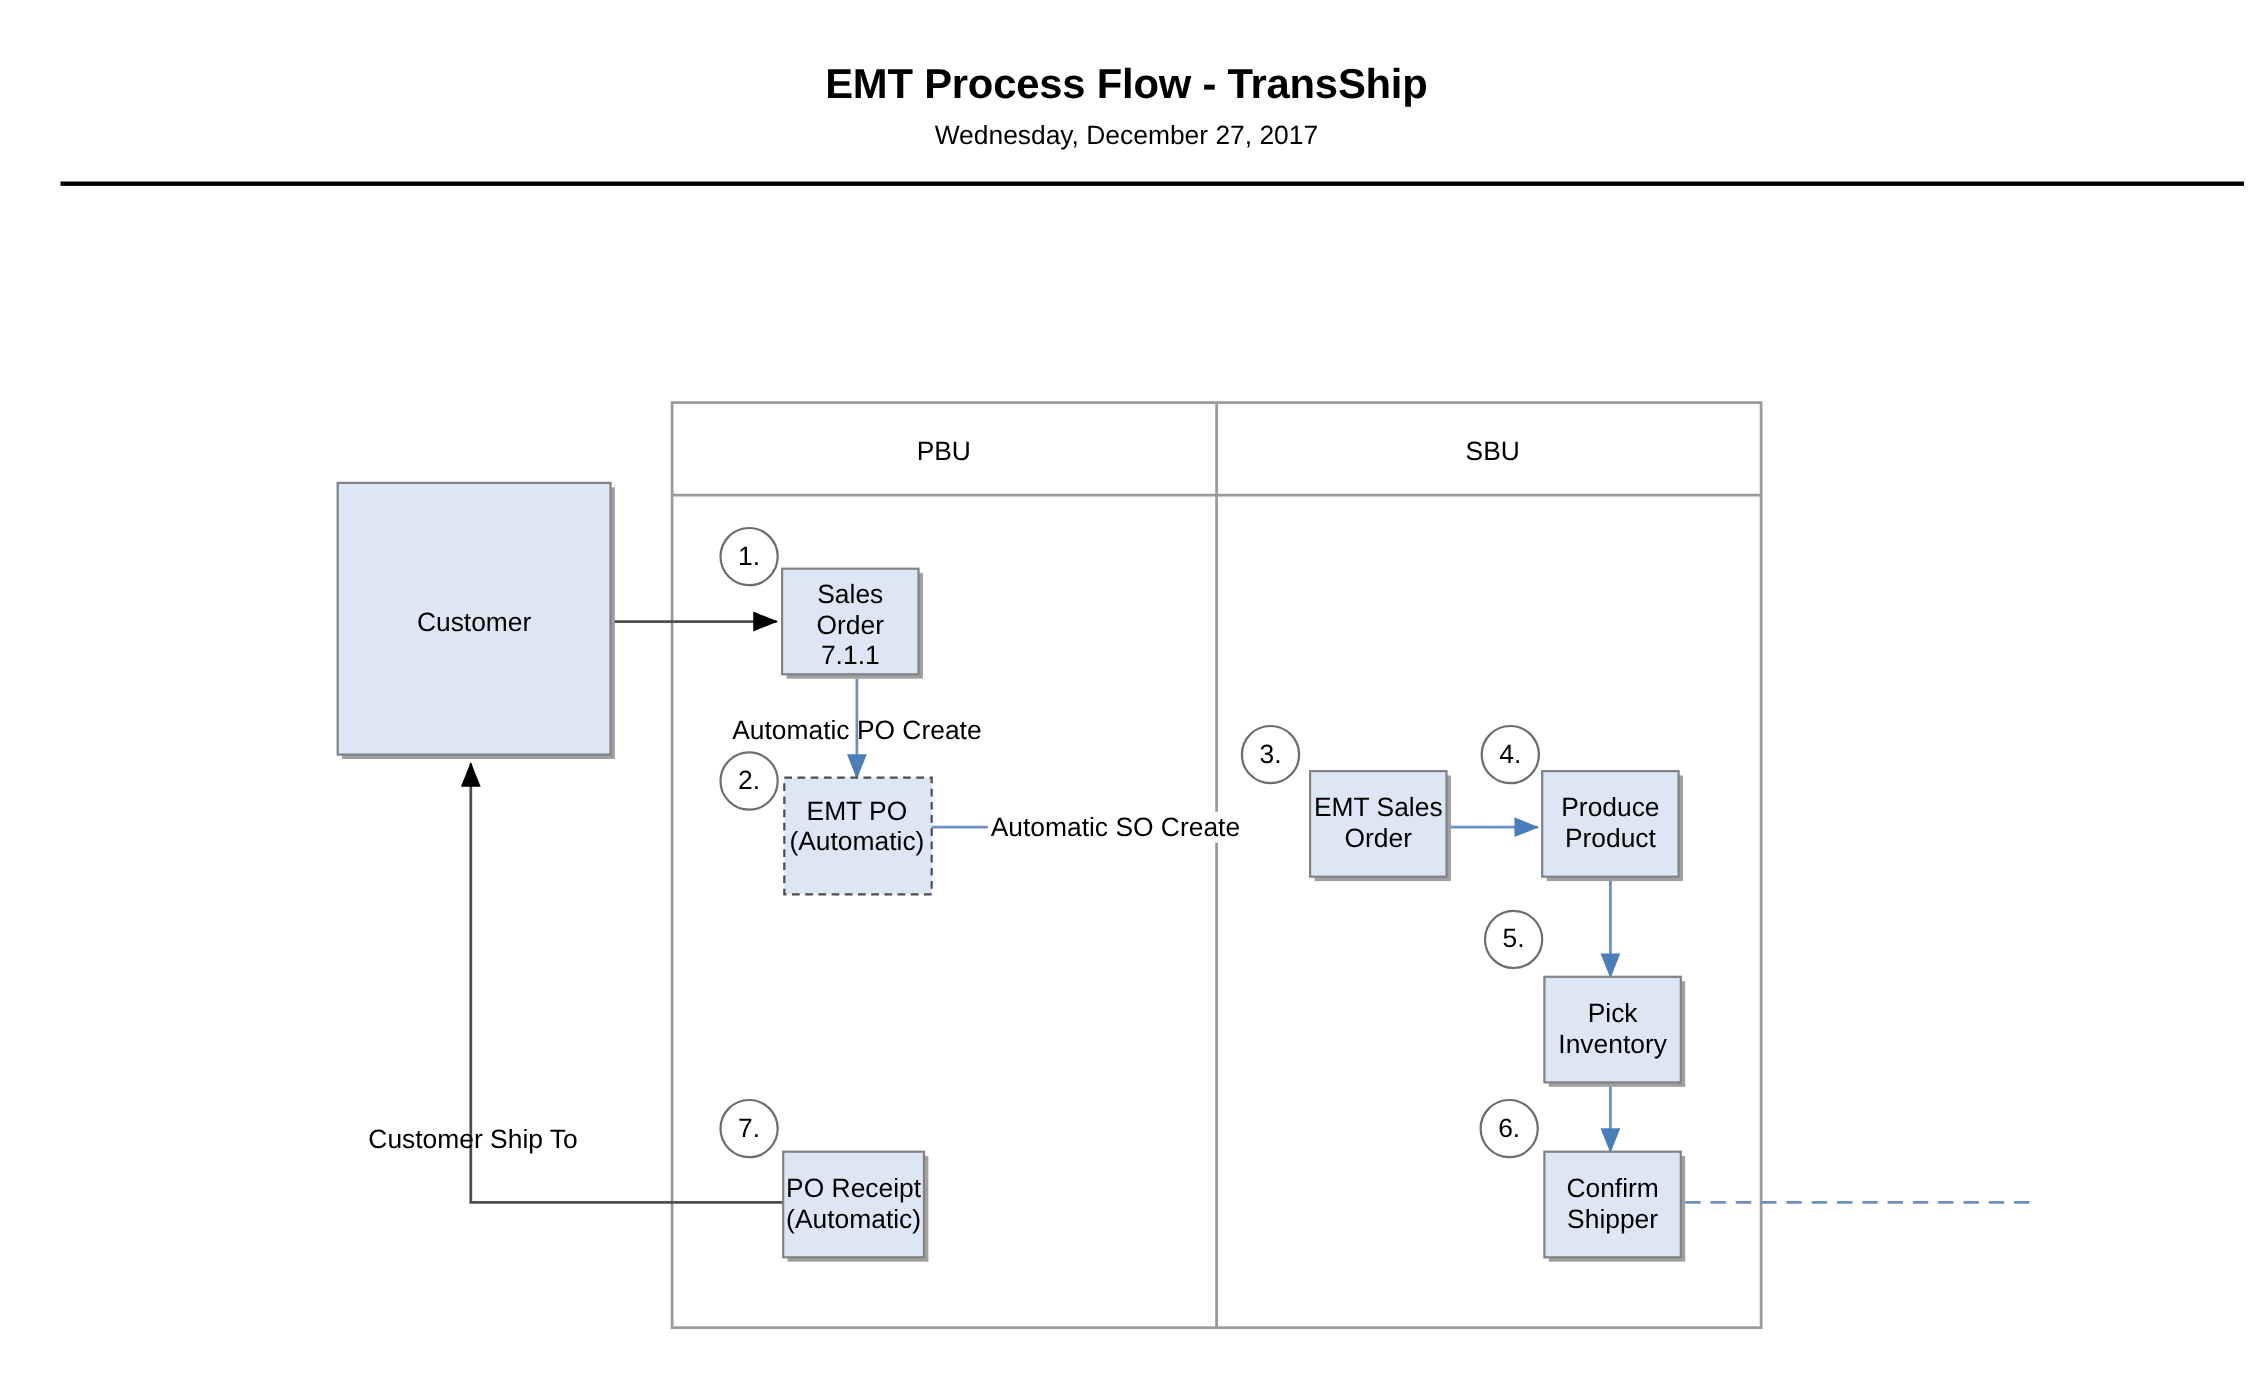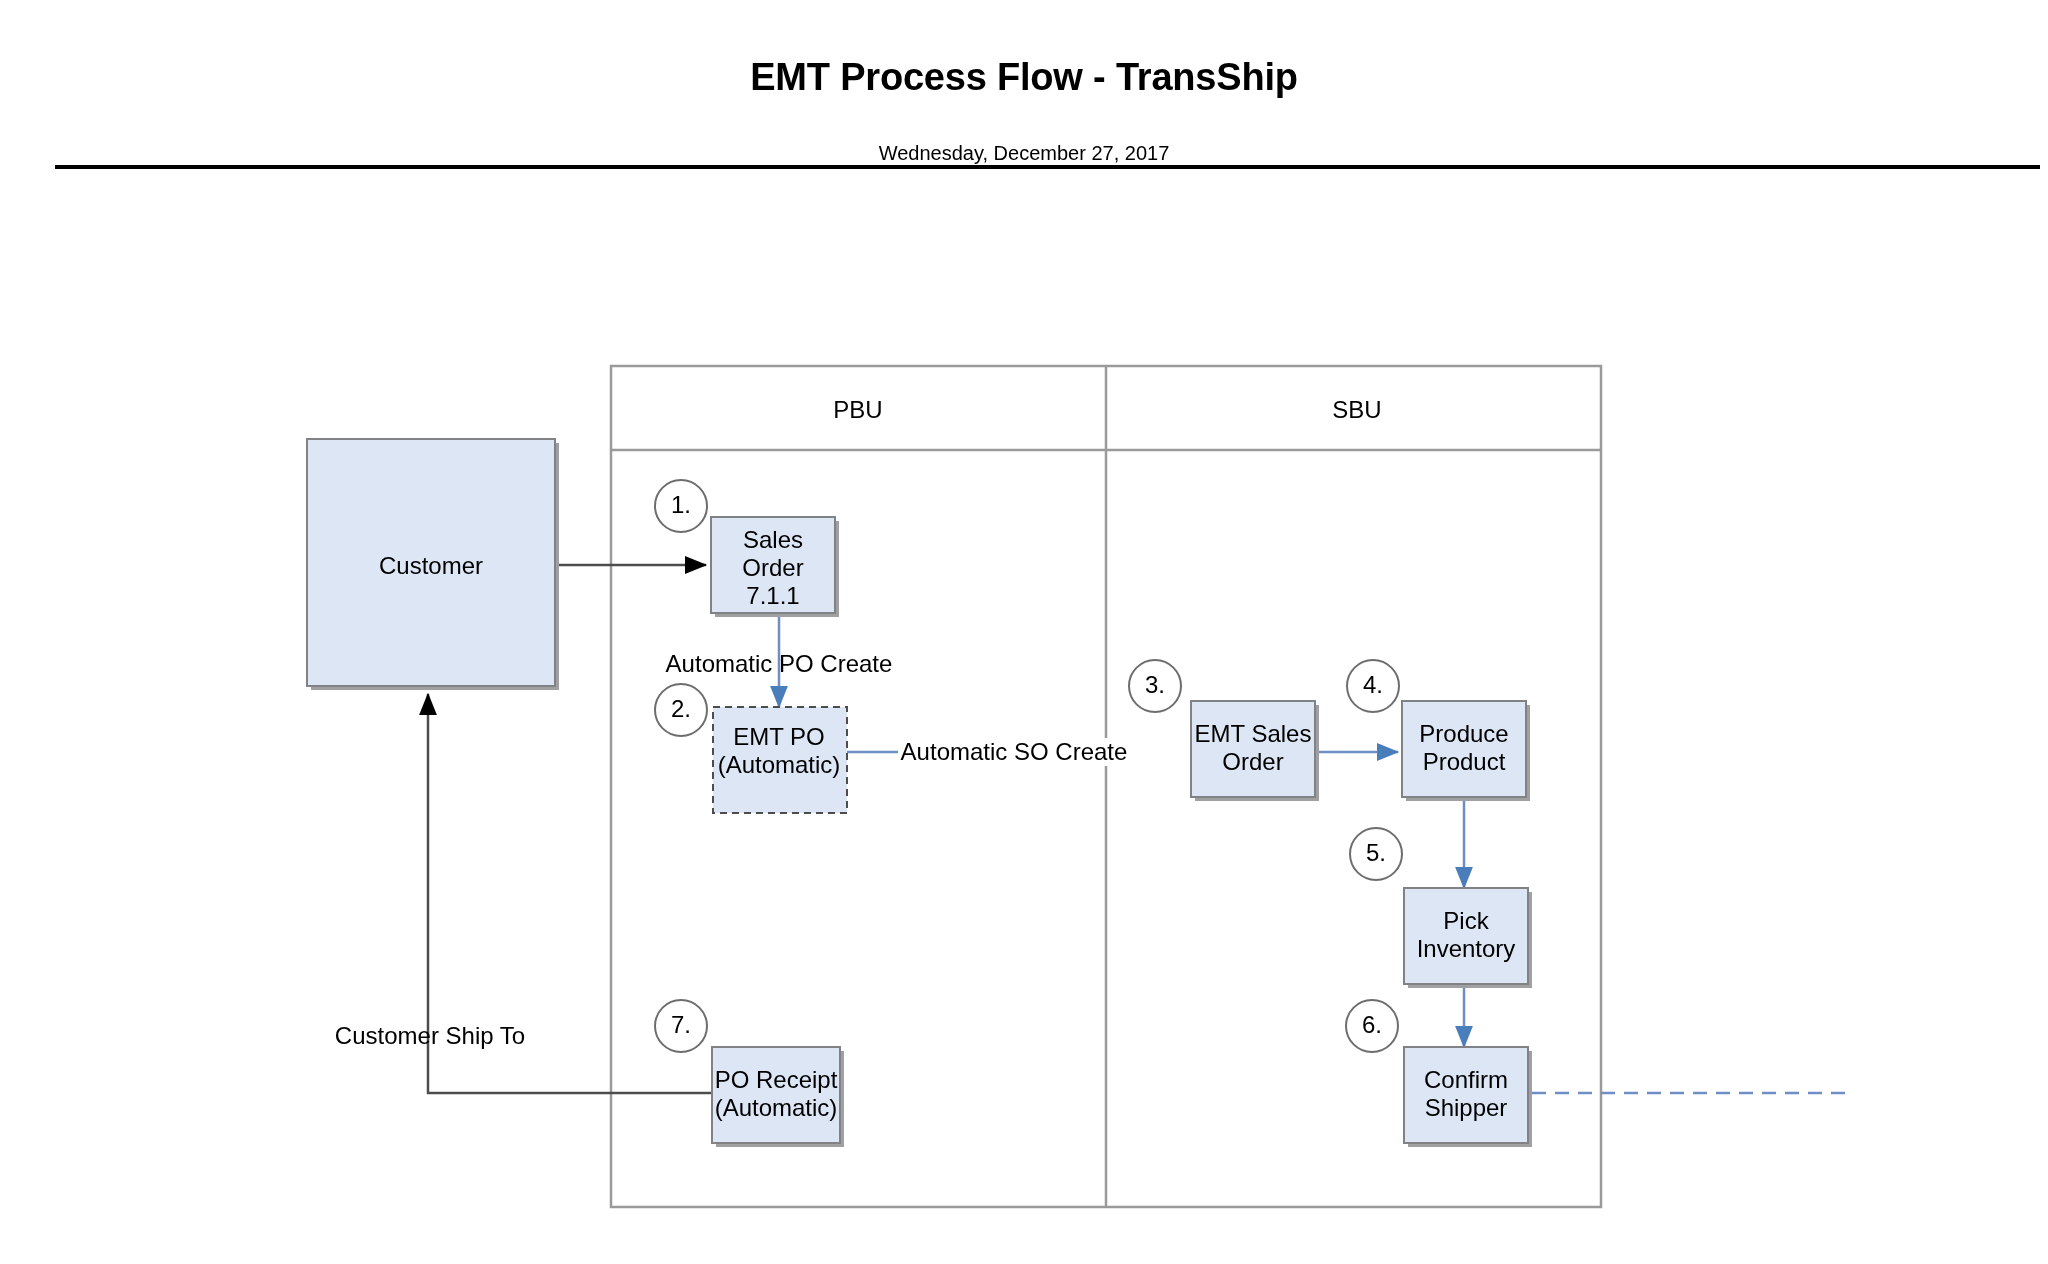--- a/index.html
+++ b/index.html
@@ -30,24 +30,23 @@
     font-weight: bold;
     letter-spacing: -0.2px;
     color: #000;
   }
   .subtitle {
     position: absolute;
     left: 0;
     top: 110px;
     width: 2048px;
     text-align: center;
-    font-size: 20px;
+    font-size: 24px;
     font-weight: normal;
     color: #000;
-    margin-top: 32px;
   }
   .header-rule {
     position: absolute;
     left: 55px;
     top: 165px;
     width: 1985px;
     height: 4px;
     background: #000000;
   }
   svg.diagram {

